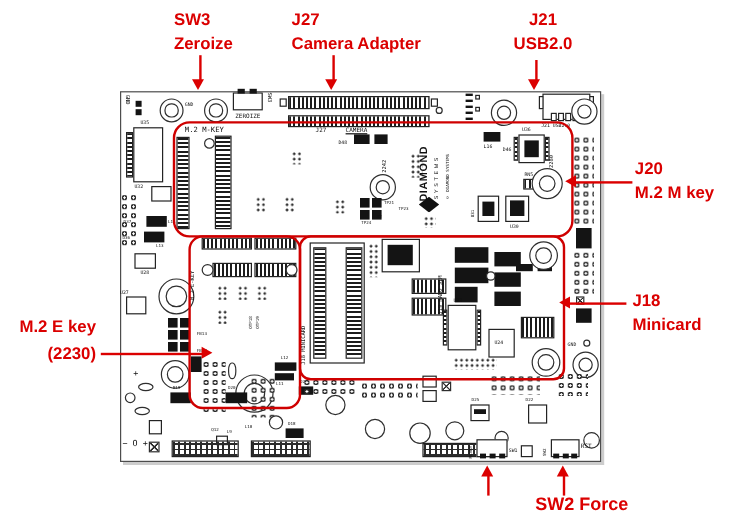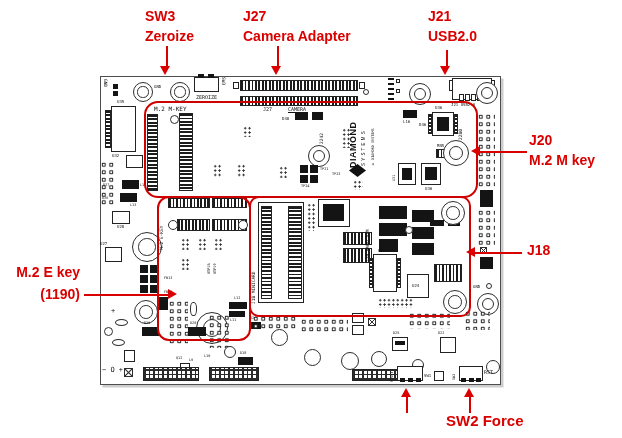--- a/index.html
+++ b/index.html
@@ -306,43 +306,44 @@
   <div class="rline" style="left:165.5px;top:46px;width:2.5px;height:21px;"></div>
   <div class="tri d" style="left:160px;top:66px;"></div>
 
   <div class="co" style="left:243px;top:6px;">
     <div>J27</div>
     <div>Camera Adapter</div>
   </div>
   <div class="rline" style="left:276.5px;top:46px;width:2.5px;height:21px;"></div>
   <div class="tri d" style="left:271px;top:66px;"></div>
 
-  <div class="co" style="left:428px;top:6px;">
+  <div class="co" style="left:428px;top:6px;text-align:center;">
     <div>J21</div>
     <div>USB2.0</div>
   </div>
   <div class="rline" style="left:445.5px;top:50px;width:2.5px;height:17px;"></div>
   <div class="tri d" style="left:440px;top:66px;"></div>
 
   <div class="co" style="left:529px;top:130px;">
     <div>J20</div>
     <div>M.2 M key</div>
   </div>
   <div class="rline" style="left:479px;top:150.5px;width:48px;height:2.5px;"></div>
   <div class="tri l" style="left:471px;top:146px;"></div>
 
   <div class="co" style="left:527px;top:240px;">
     <div>J18</div>
+    <div>Minicard</div>
   </div>
   <div class="rline" style="left:474px;top:251.5px;width:48px;height:2.5px;"></div>
   <div class="tri l" style="left:466px;top:247px;"></div>
 
   <div class="co right" style="left:8px;top:261px;width:72px;">
     <div>M.2 E key</div>
-    <div>(1190)</div>
+    <div>(2230)</div>
   </div>
   <div class="rline" style="left:84px;top:293.5px;width:85px;height:2.5px;"></div>
   <div class="tri r" style="left:168px;top:289px;"></div>
 
   <div class="rline" style="left:405.5px;top:396px;width:2.5px;height:17px;"></div>
   <div class="tri u" style="left:401px;top:388px;"></div>
 
   <div class="co big" style="left:446px;top:411px;">
     <span>SW2 Force</span>
   </div>

